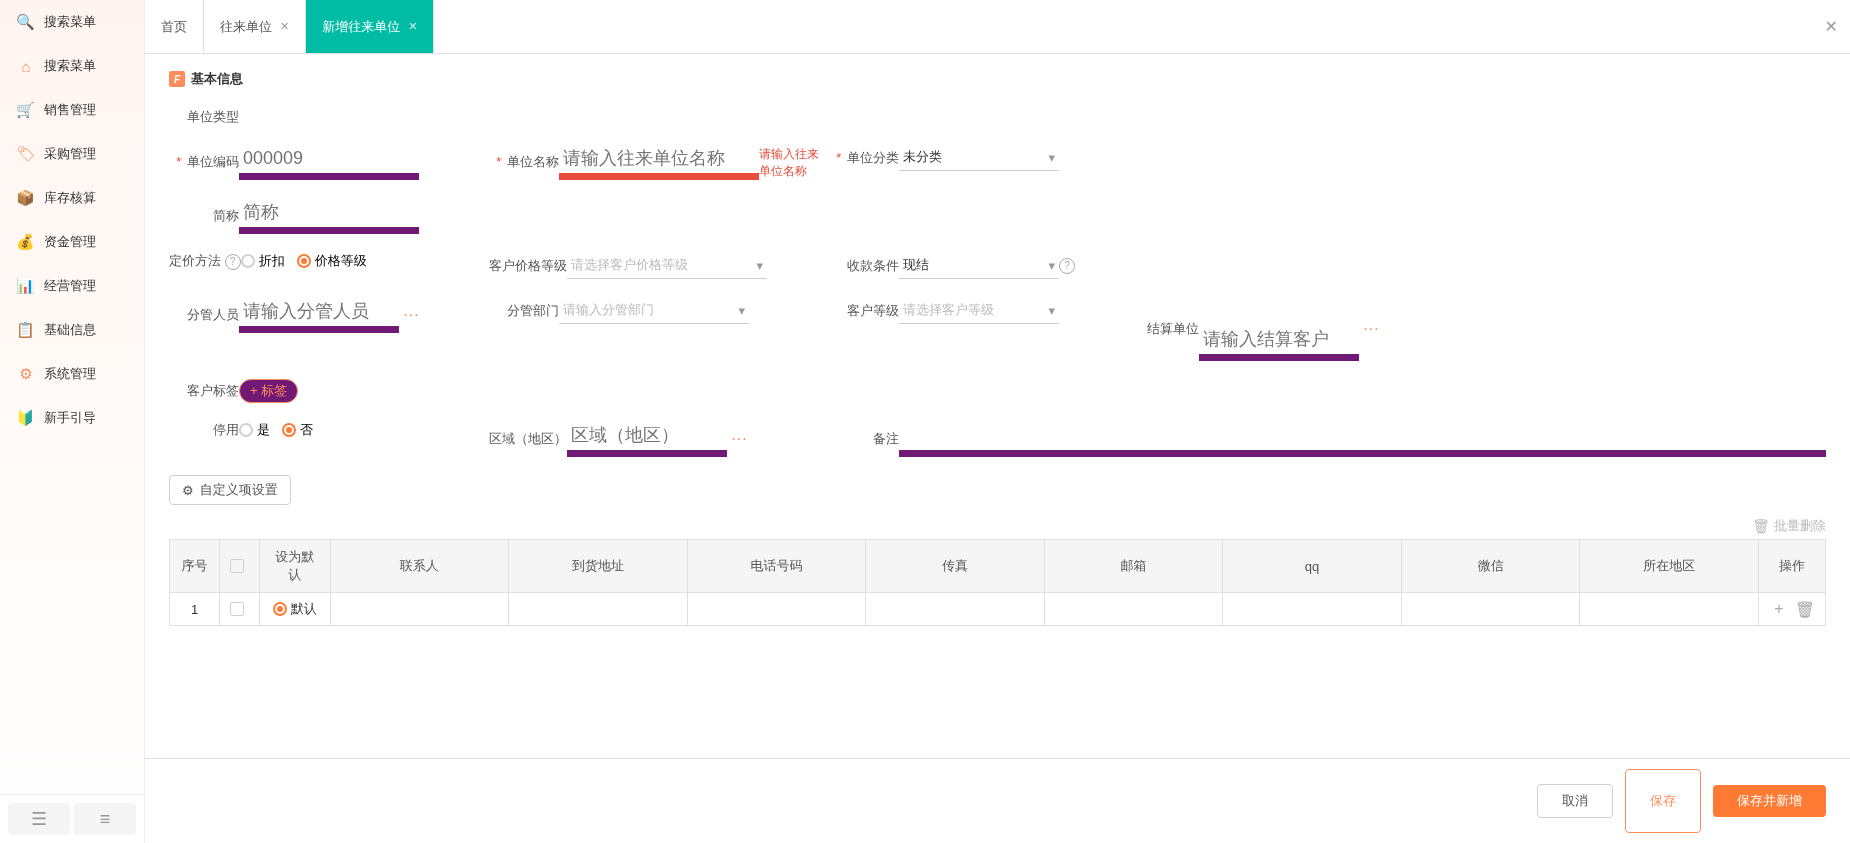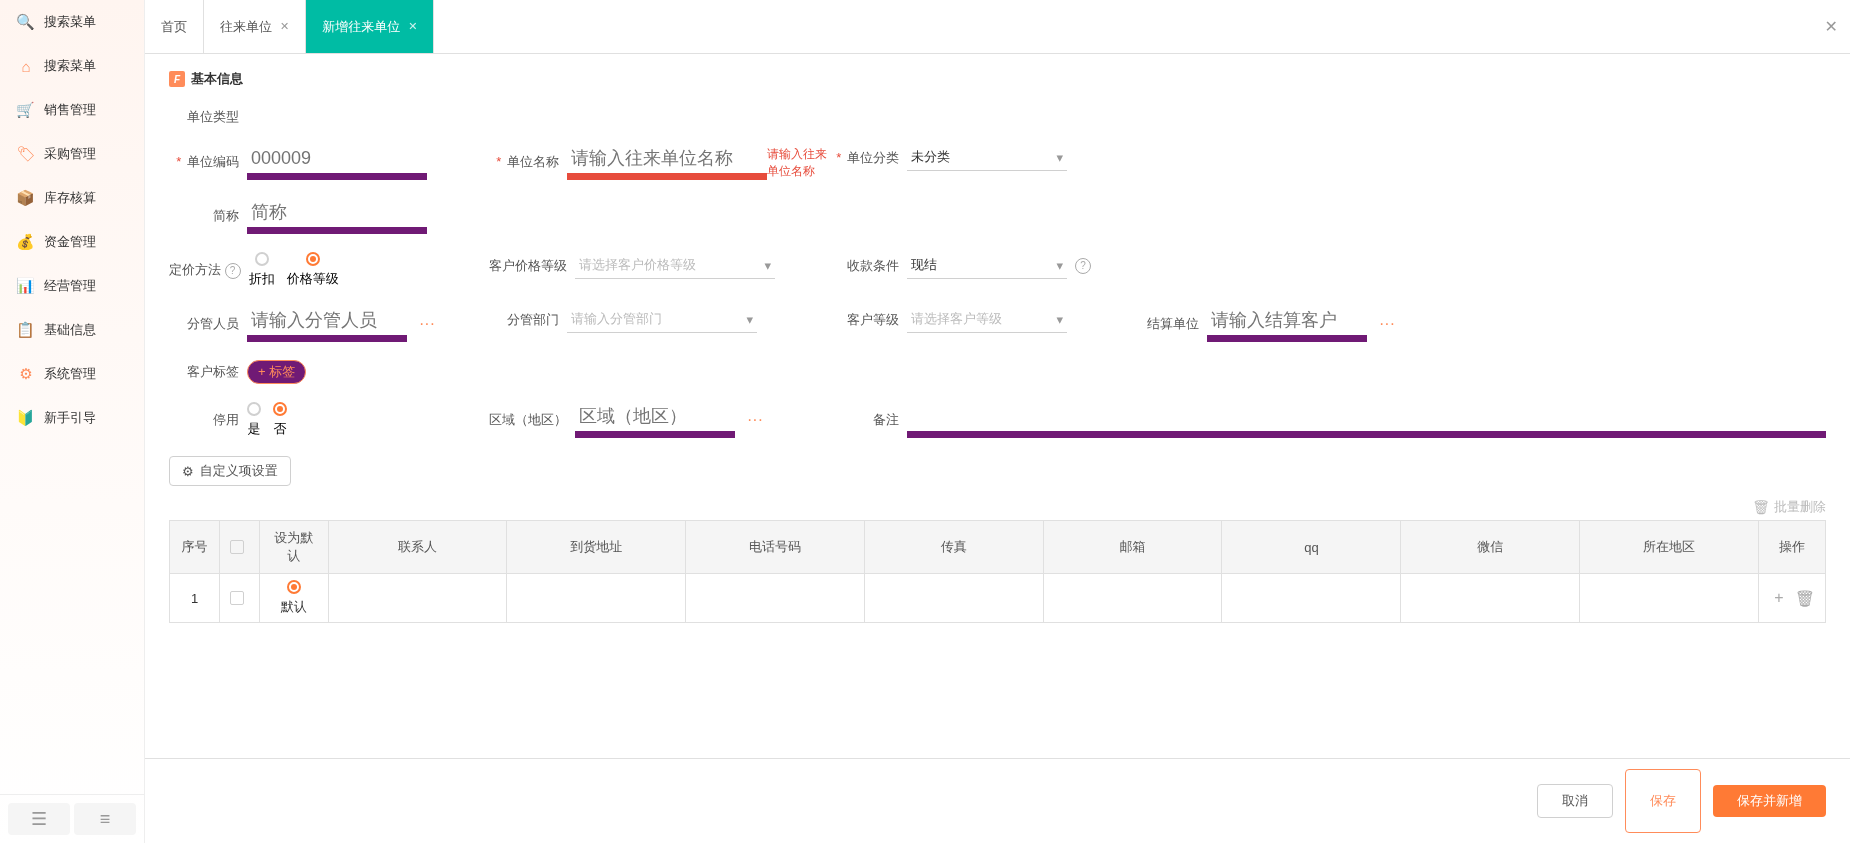--- a/index.html
+++ b/index.html
@@ -136,21 +136,20 @@
     
     .form-row {
       display: flex;
       align-items: flex-start;
       margin-bottom: 18px;
       gap: 0;
     }
     .form-group {
       display: flex;
       align-items: center;
-      gap: 8px;
       flex: 1;
       min-width: 0;
     }
     .form-label {
       color: #555;
       white-space: nowrap;
       flex-shrink: 0;
       text-align: right;
       min-width: 70px;
     }
@@ -213,21 +212,20 @@
     .radio-group {
       display: flex;
       align-items: center;
       gap: 12px;
     }
     .radio-item {
       display: flex;
       align-items: center;
       gap: 4px;
       cursor: pointer;
-      flex-direction: column;
     }
     .radio-circle {
       width: 14px;
       height: 14px;
       border-radius: 50%;
       border: 2px solid #d0d0d0;
       display: inline-flex;
       align-items: center;
       justify-content: center;
       flex-shrink: 0;
@@ -575,21 +573,21 @@
       <div class="form-group" style="flex: 0 0 300px;">
         <span class="form-label">客户等级</span>
         <div class="form-select" style="min-width:160px;">
           <span class="placeholder">请选择客户等级</span>
           <span class="chevron">▾</span>
         </div>
       </div>
 
       <div class="form-group" style="flex: 1;">
         <span class="form-label">结算单位</span>
-        <input class="form-input" type="text" style="width: 160px;" placeholder="请输入结算客户">
+        <input class="form-input" type="text" style="width: 160px; margin-top: 28px;" placeholder="请输入结算客户">
         <span class="more-btn">···</span>
       </div>
     </div>
 
     <div class="form-row">
       <div class="form-group" style="flex: 0 0 400px;">
         <span class="form-label">客户标签</span>
         <button class="tag-btn">
             <span>+ 标签</span>
           </button>

